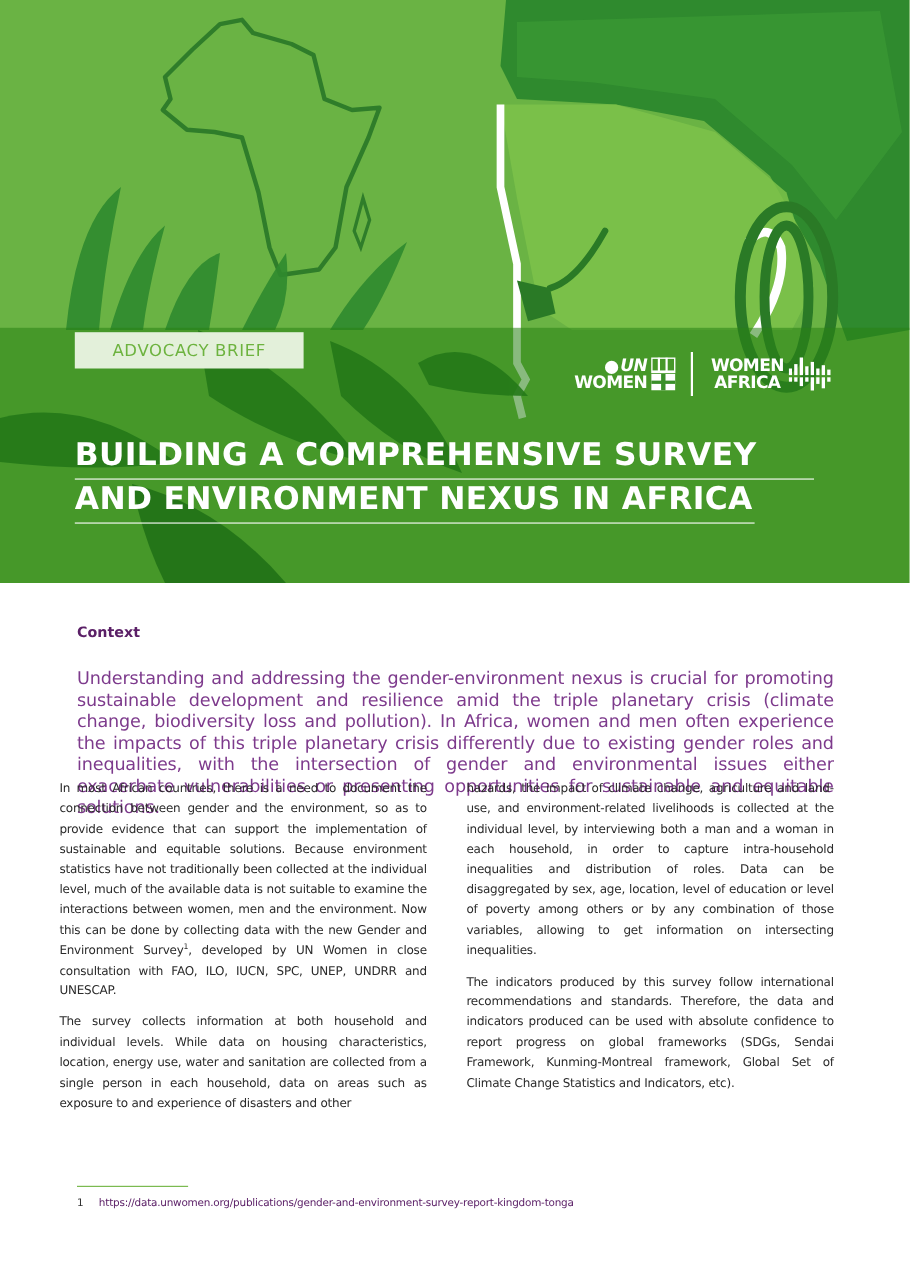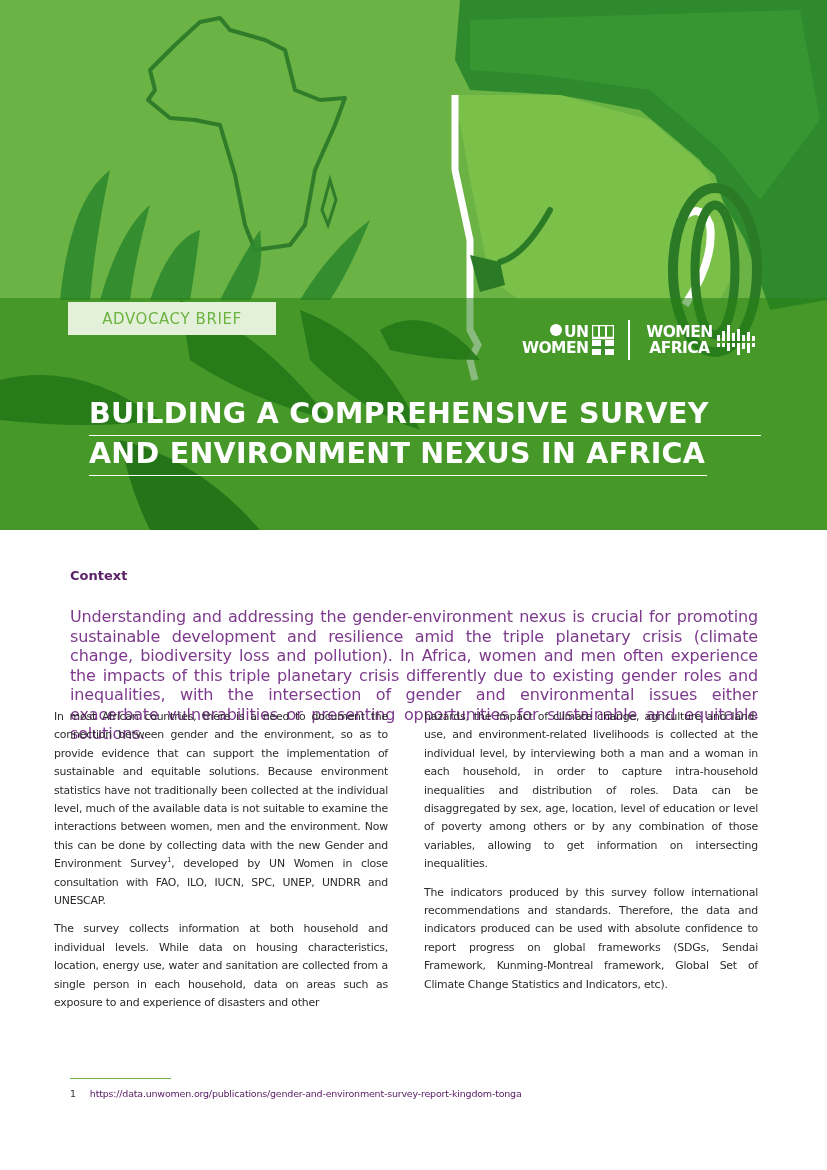--- a/index.html
+++ b/index.html
@@ -22,28 +22,27 @@
       font-family: "DejaVu Sans", sans-serif; font-size: 15px; letter-spacing: 0.6px;
       display: flex; align-items: center; justify-content: center;
     }
     .logos { position: absolute; left: 522px; top: 318px; height: 44px; display: flex; align-items: center; }
     .logo-text {
       color: #fff; font-family: "DejaVu Sans", sans-serif; font-weight: bold;
       font-size: 15.5px; line-height: 16px; letter-spacing: -0.6px;
     }
     .logo-block { display: flex; align-items: center; gap: 4px; }
     .logo-sep { width: 2px; height: 40px; background: #fff; margin: 0 16px 0 14px; }
-    .un-line1 { display: flex; align-items: flex-start; justify-content: flex-end; gap: 2px; }
+    .un-line1 { display: flex; align-items: flex-end; justify-content: flex-end; gap: 2px; font-style: italic; }
     .dot { width: 12px; height: 12px; border-radius: 50%; background: #fff; display: inline-block; }
 
     .title {
       position: absolute; left: 68px; top: 396px; width: 672px;
       color: #ffffff; font-family: "DejaVu Sans", sans-serif; font-size: 28.5px;
       letter-spacing: 0.3px;
-      margin-left: 21px;
     }
     .title-line {
       display: block; height: 40px; line-height: 36px;
       border-bottom: 1.5px solid #ffffff; white-space: nowrap; width: fit-content;
       padding-right: 2px;
     }
     .title-line.l1 { width: 672px; }
 
     
     .context-heading {

